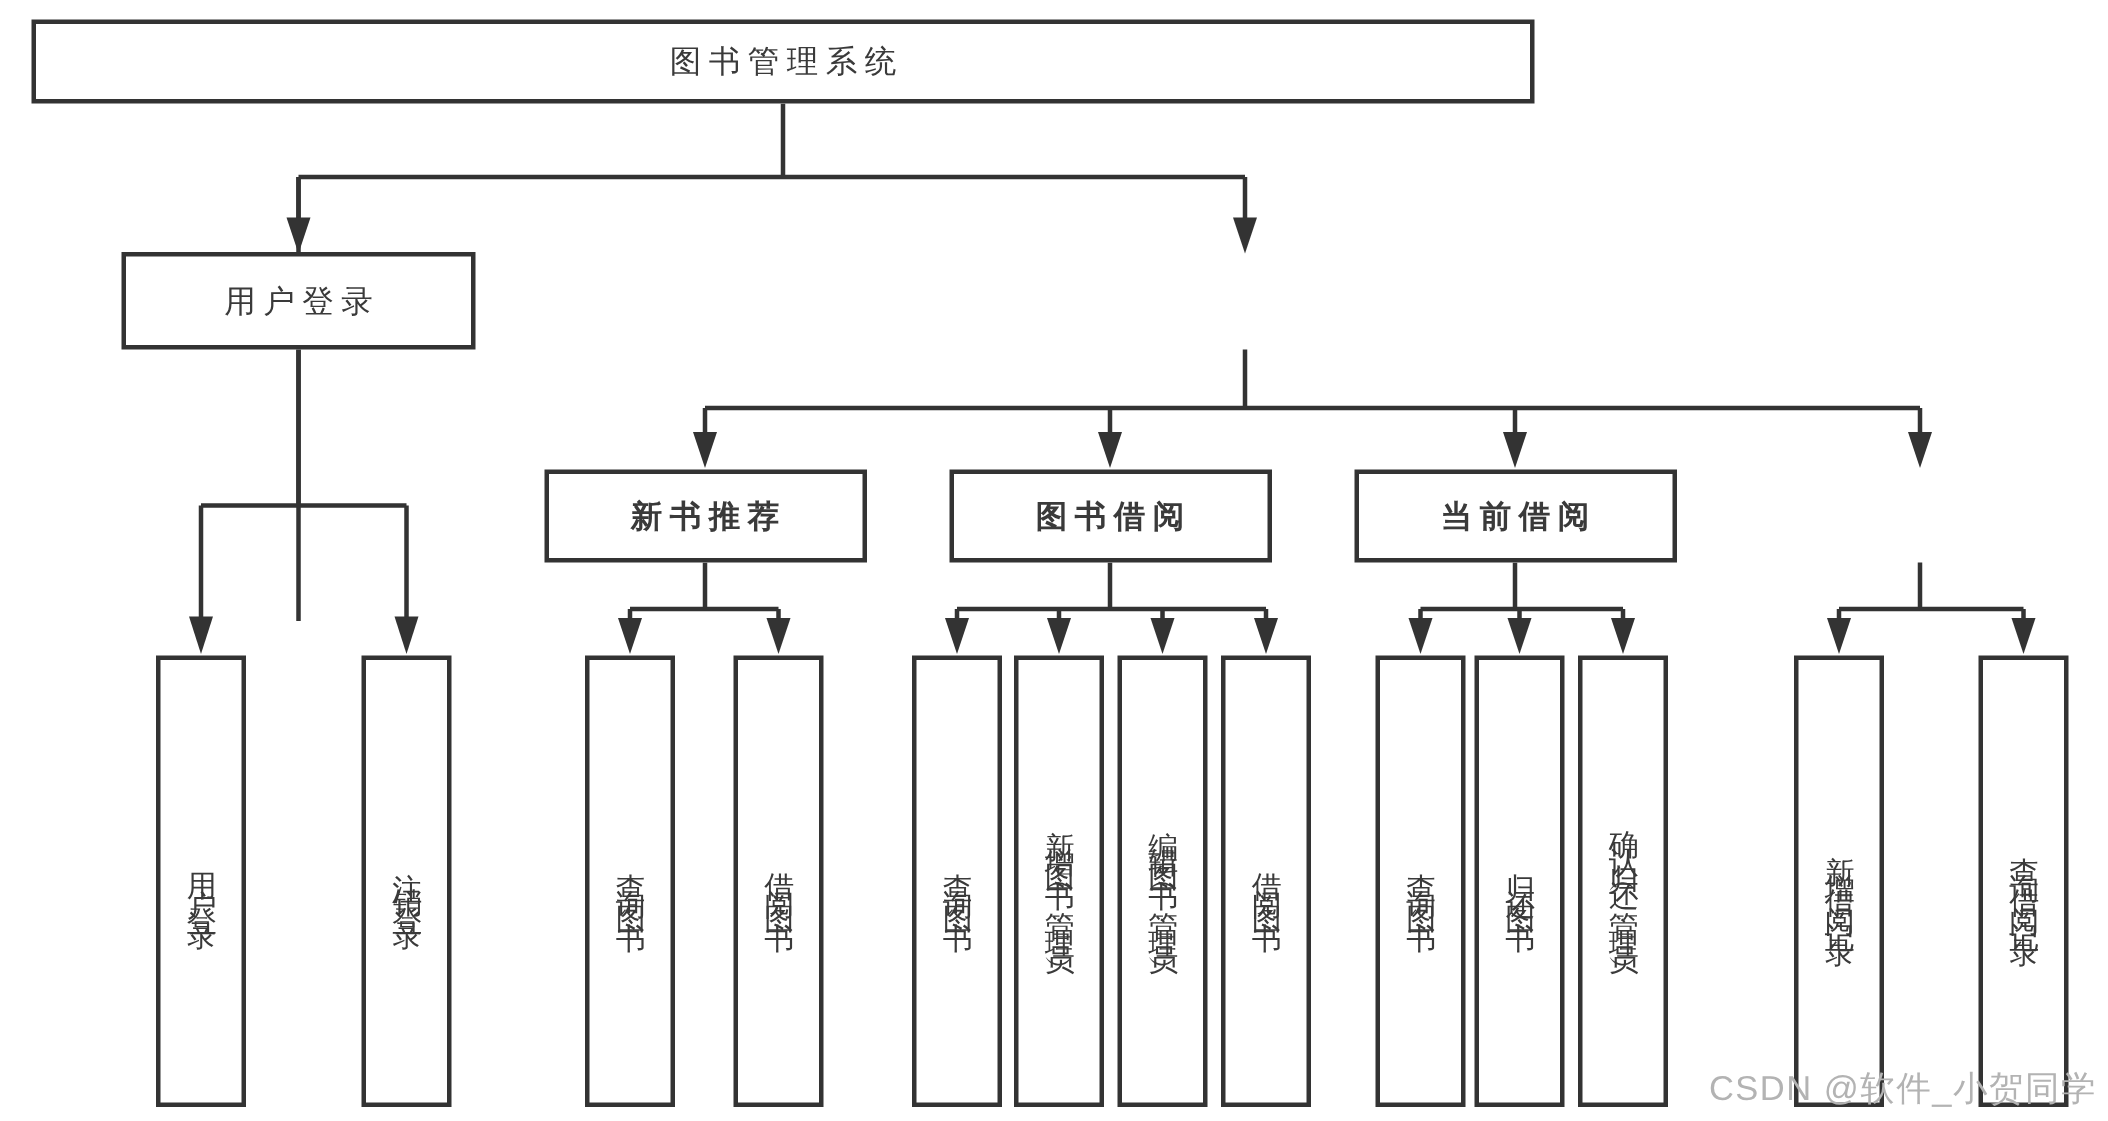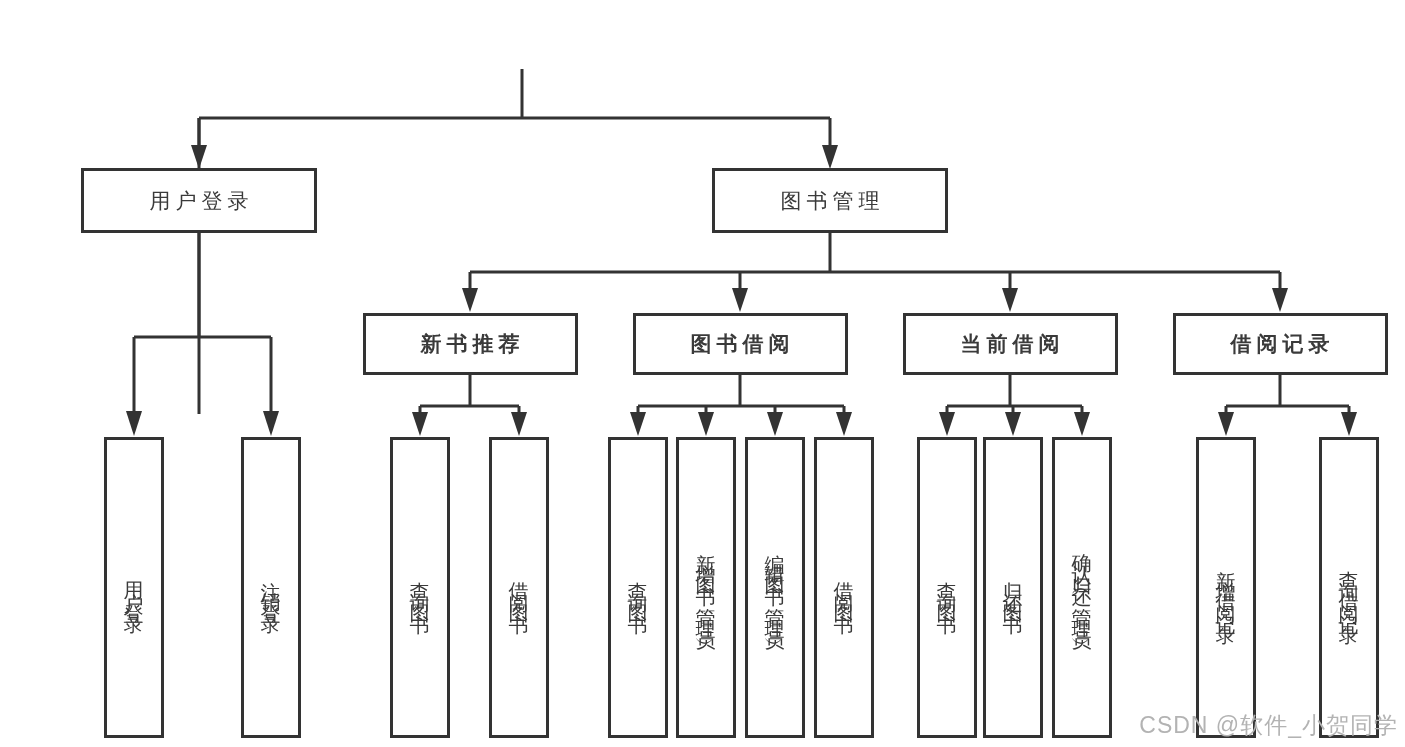--- a/index.html
+++ b/index.html
@@ -115,39 +115,36 @@
       <polygon class="ah" points="1005,412 1021,412 1013,436"></polygon>
       <polygon class="ah" points="1074,412 1090,412 1082,436"></polygon>
     </g>
     <g>
       <path class="ln" d="M1280 375 V406 M1226 406 H1349 M1226 406 V414 M1349 406 V414"></path>
       <polygon class="ah" points="1218,412 1234,412 1226,436"></polygon>
       <polygon class="ah" points="1341,412 1357,412 1349,436"></polygon>
     </g>
   </svg>
 
+  <div class="node" style="left:21px; top:13px; width:1002px; height:56px;">
+    <span class="h-label">图书管理系统</span>
+  </div>
 
   <div class="node lvl2" style="left:81px;">
     <span class="h-label">用户登录</span>
-  </div>
-  <div class="node lvl2" style="left:712px;">
-    <span class="h-label">图书管理</span>
   </div>
 
   <div class="node lvl3" style="left:362.5px;">
     <span class="h-label">新书推荐</span>
   </div>
   <div class="node lvl3" style="left:632.5px;">
     <span class="h-label">图书借阅</span>
   </div>
   <div class="node lvl3" style="left:902.5px;">
     <span class="h-label">当前借阅</span>
-  </div>
-  <div class="node lvl3" style="left:1172.5px;">
-    <span class="h-label">借阅记录</span>
   </div>
 
   <div class="node tall" style="left:104px;">
     <span class="v-label">用户登录</span>
   </div>
   <div class="node tall" style="left:241px;">
     <span class="v-label">注销登录</span>
   </div>
 
   <div class="node tall" style="left:390px;">

